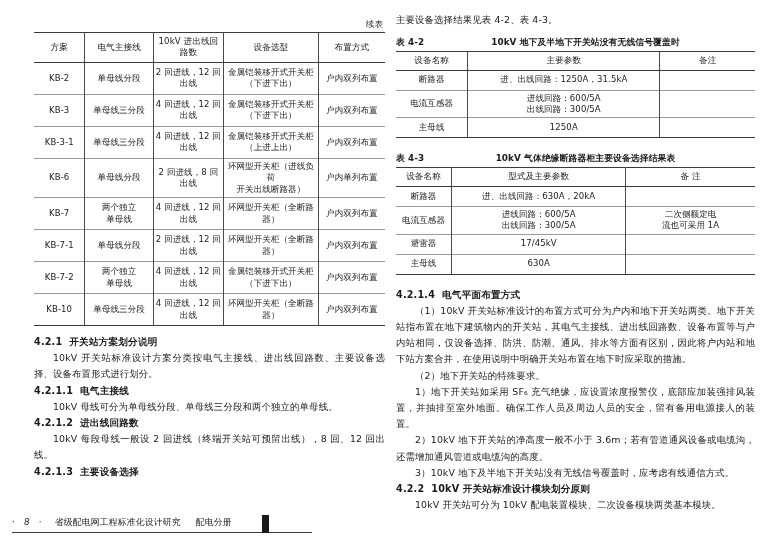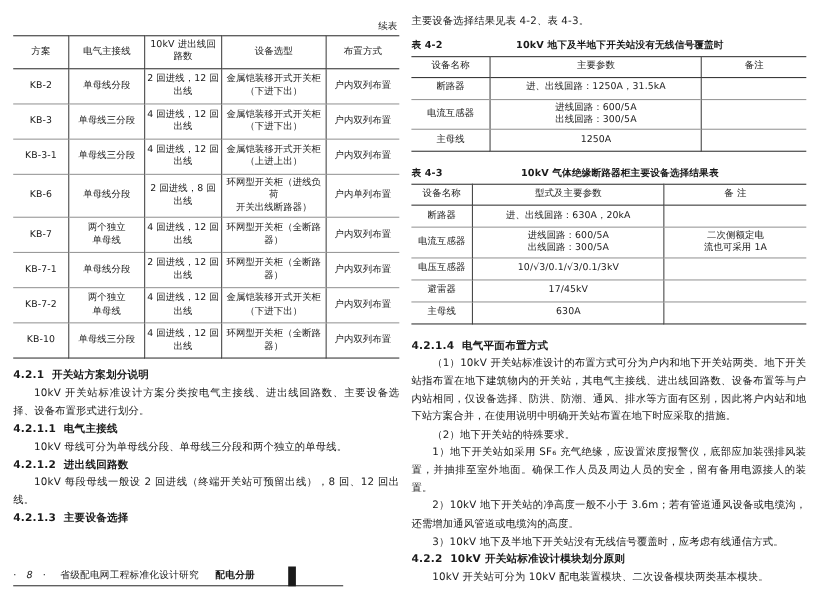--- a/index.html
+++ b/index.html
@@ -19,20 +19,21 @@
     position: relative;
     width: 760px;
     height: 536px;
     box-sizing: border-box;
   }
   .col {
     position: absolute;
     top: 0;
     height: 445px;
     box-sizing: border-box;
+    margin-left: 22px;
   }
   .col-left  { left: 0px;   width: 375px; padding: 0 12px; }
   .col-right { left: 366px; width: 375px; padding: 0 8px; }
 
   
   .para {
     font-size: 9.4px;
     line-height: 16.2px;
     text-align: justify;
     text-justify: inter-ideograph;
@@ -134,21 +135,21 @@
     left: 12px;
     bottom: 7px;
     display: flex;
     align-items: center;
     font-size: 8.8px;
     letter-spacing: 0.2px;
   }
   .footer .pg { font-style: italic; margin: 0 6px; }
   .footer .dot { font-size: 8.8px; }
   .footer .ftitle { font-weight: normal; margin-left: 10px; }
-  .footer .fsub { font-weight: bold; margin-left: 12px; }
+  .footer .fsub { font-weight: normal; margin-left: 12px; }
   .footer-bar {
     position: absolute;
     left: 0;
     bottom: -4px;
     width: 300px;
     height: 1px;
     background: #3a3a3a;
   }
   .footer-tab {
     position: absolute;
@@ -375,25 +376,20 @@
           <td class="cell-2line">
             <div>进线回路：600/5A</div>
             <div>出线回路：300/5A</div>
           </td>
           <td class="cell-2line">
             <div>二次侧额定电</div>
             <div>流也可采用 1A</div>
           </td>
         </tr>
         <tr class="hair">
-          <td>电压互感器</td>
-          <td>10/√3/0.1/√3/0.1/3kV</td>
-          <td></td>
-        </tr>
-        <tr class="hair">
           <td>避雷器</td>
           <td>17/45kV</td>
           <td></td>
         </tr>
         <tr class="hair rule-bot">
           <td>主母线</td>
           <td>630A</td>
           <td></td>
         </tr>
       </tbody>

